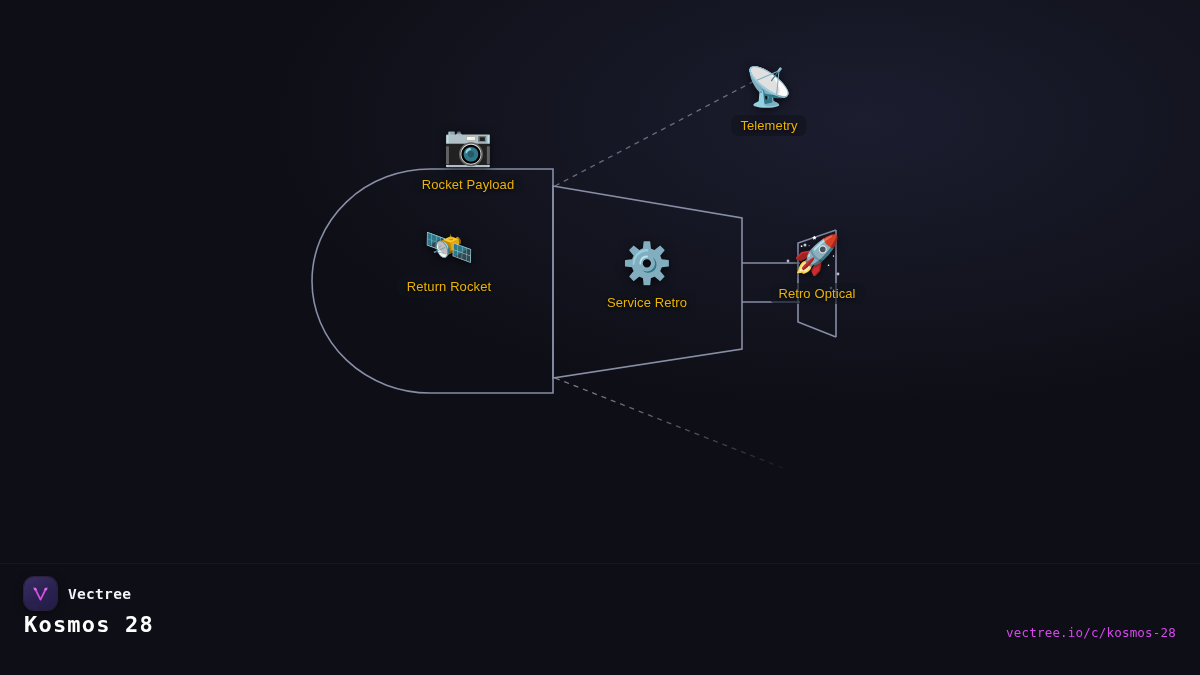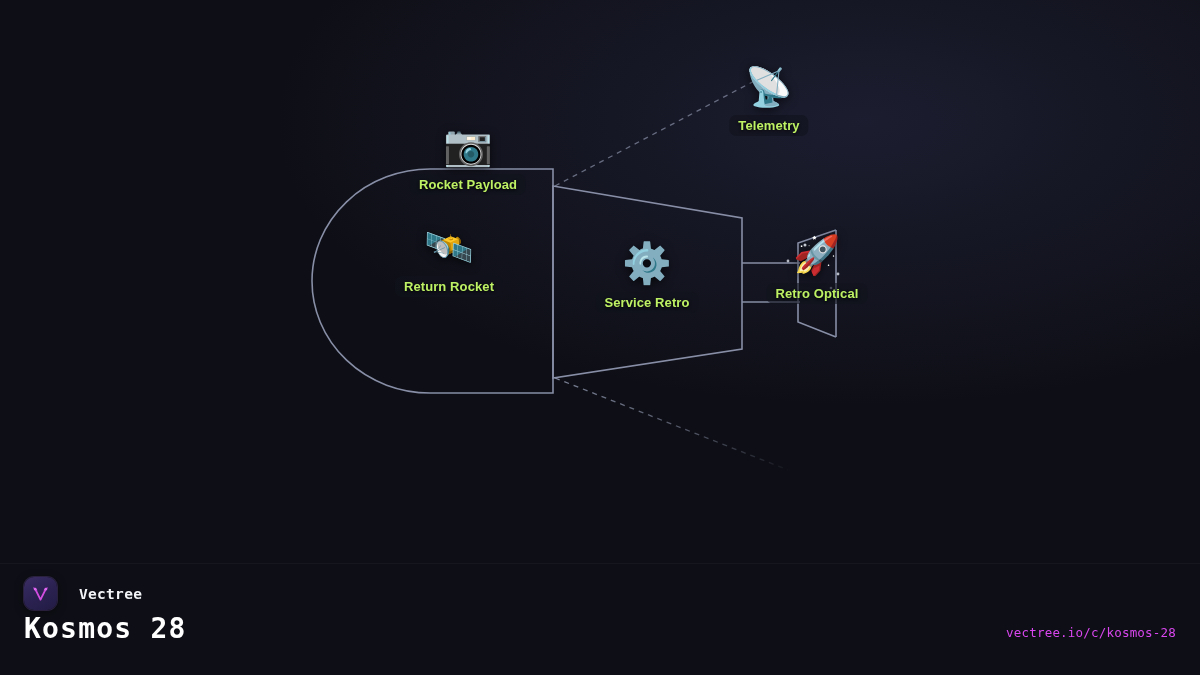--- a/index.html
+++ b/index.html
@@ -46,56 +46,56 @@
   .node .emoji {
     font-size:40px;
     line-height:1;
     display:block;
     filter:drop-shadow(0 2px 5px rgba(0,0,0,0.62));
   }
   .node .emoji.sm { font-size:38px; }
   .node .label {
     margin-top:9px;
     font-size:13px;
-    font-weight:700;
+    font-weight:400;
     letter-spacing:0.1px;
-    color:#bef264;
+    color:#eab308;
     background:rgba(16,18,28,0.60);
     padding:3px 9px;
     border-radius:7px;
     white-space:nowrap;
     text-shadow:0 1px 3px rgba(0,0,0,0.85);
   }
   
   .footer-rule {
     position:absolute; left:0; right:0; top:563px; height:1px;
     background:rgba(255,255,255,0.035);
   }
   .brand {
     position:absolute; left:24px; top:577px;
-    display:flex; align-items:center; gap:22px;
+    display:flex; align-items:center; gap:11px;
   }
   .brand-mark {
     width:33px; height:33px;
     border-radius:10px;
     background:linear-gradient(150deg,#3a2d63 0%,#2a2150 55%,#231c45 100%);
     box-shadow:0 0 0 1px rgba(150,110,220,0.22), 0 2px 8px rgba(0,0,0,0.5);
     display:flex; align-items:center; justify-content:center;
   }
   .brand-name {
     font-family:"DejaVu Sans Mono", monospace;
     font-size:14.5px;
     font-weight:700;
     color:#f2f4f8;
     letter-spacing:0.3px;
   }
   .title {
     position:absolute; left:24px; top:612px;
     font-family:"DejaVu Sans Mono", monospace;
-    font-size:28px;
+    font-size:22px;
     font-weight:700;
     color:#ffffff;
     letter-spacing:1.2px;
   }
   .url {
     position:absolute; right:24px; top:625px;
     font-family:"DejaVu Sans Mono", monospace;
     font-size:12.5px;
     color:#d946ef;
     letter-spacing:0.2px;

